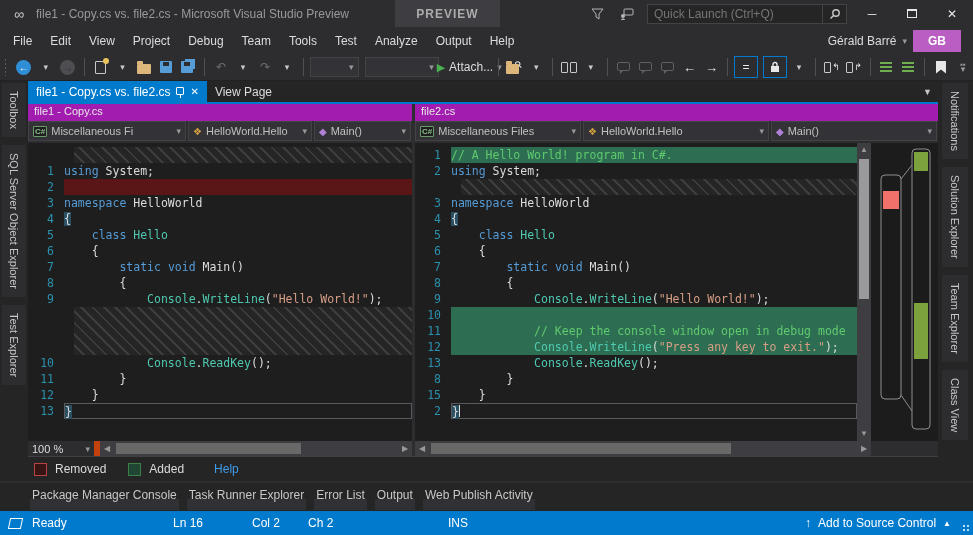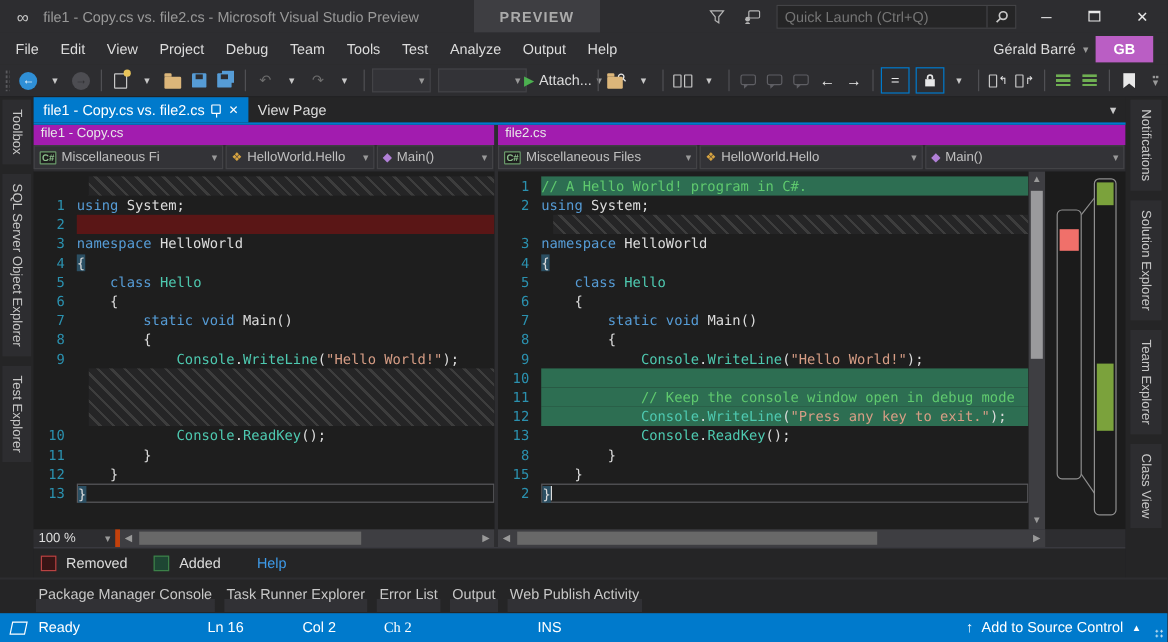--- a/index.html
+++ b/index.html
@@ -105,42 +105,42 @@
 
   .v-scroll { width:14px; background:#3E3E42; display:flex; flex-direction:column; align-items:center; flex:none; }
   .v-scroll .arr { height:14px; color:#999; font-size:8px; line-height:14px; }
   .v-thumb { width:10px; height:140px; background:#9A9A9C; margin-top:2px; }
   .v-fill { flex:1; }
 
   .diff-map { width:67px; background:#1C1C1C; flex:none; }
 
   .pane-bottom { height:15px; display:flex; background:#2D2D30; align-items:center; }
   .zoom-box { width:72px; height:15px; display:flex; align-items:center; justify-content:space-between; padding:0 4px;
-    background:#2D2D30; border-right:4px solid #c2410c; color:#DCDCDC; font-size:11px; }
+    background:#2D2D30; border-right:6px solid #c2410c; color:#DCDCDC; font-size:11px; }
   .h-scroll { flex:1; height:15px; background:#3E3E42; display:flex; align-items:center; }
   .h-scroll .arr { width:14px; text-align:center; color:#999; font-size:8px; }
   .h-thumb { height:11px; background:#686868; }
   .map-bottom { width:67px; background:#252526; }
 
   .legend-row { height:25px; background:#252526; border-top:1px solid #3F3F46; display:flex; align-items:center; gap:8px; padding-left:6px; font-size:12px; }
   .legend-box { width:13px; height:13px; border:1px solid; }
   .legend-box.removed { background:#371515; border-color:#B94343; }
   .legend-box.added { background:#1E4633; border-color:#3C8048; margin-left:14px; }
   .help-link { color:#3E9BE9; margin-left:22px; }
 
   
   .panel-tabs { height:30px; background:#252526; border-top:2px solid #2D2D30; display:flex; gap:8px; padding:3px 0 0 30px; }
   .panel-tab { font-size:12px; color:#C8C8C8; padding:2px 2px; background:linear-gradient(transparent 55%, #313135 55%); height:24px; }
 
   
   .statusbar { height:24px; background:#007ACC; color:#FFFFFF; display:flex; align-items:center; font-size:12px; position:relative; }
   .sb-icon { width:13px; height:11px; border:1px solid #fff; transform:skewX(-12deg); margin:0 10px 0 9px; }
   .sb-ready { width:130px; }
   .sb-ln { position:absolute; left:173px; } .sb-col { position:absolute; left:252px; }
-  .sb-ch { position:absolute; left:320px;font-family:Liberation Serif, serif; } .sb-ins { position:absolute; left:448px; }
+  .sb-ch { position:absolute; left:308px; } .sb-ins { position:absolute; left:448px; }
   .sb-right { margin-left:auto; display:flex; align-items:center; gap:7px; padding-right:22px; }
   .sb-up { font-size:12px; } .sb-tri { font-size:8px; }
   .grip-dots { position:absolute; right:3px; bottom:3px; width:8px; height:8px;
     background-image:radial-gradient(#BFDFF2 1px, transparent 1px); background-size:4px 4px; }
   svg { display:block; }
 </style>
 </head>
 <body>
 
 <div class="titlebar">

